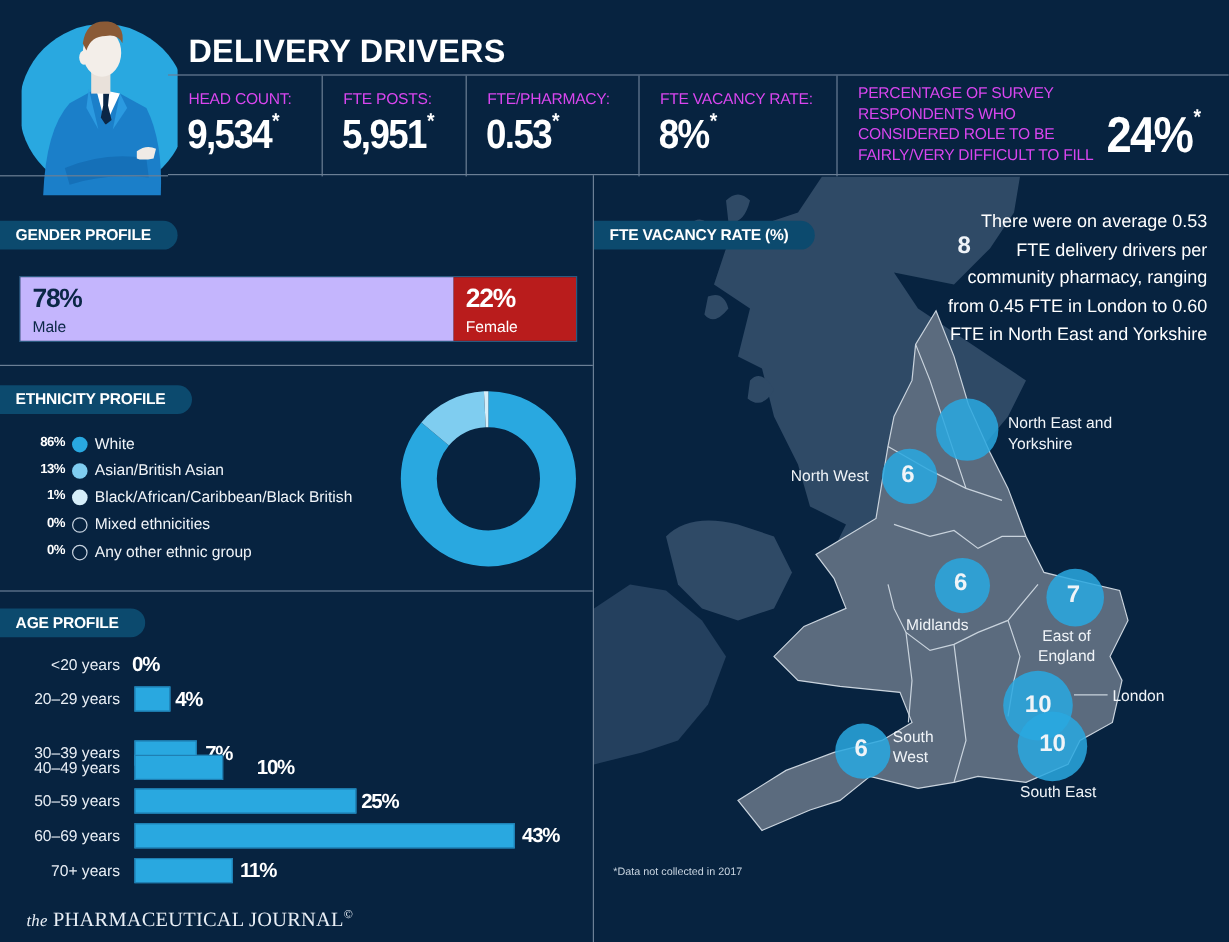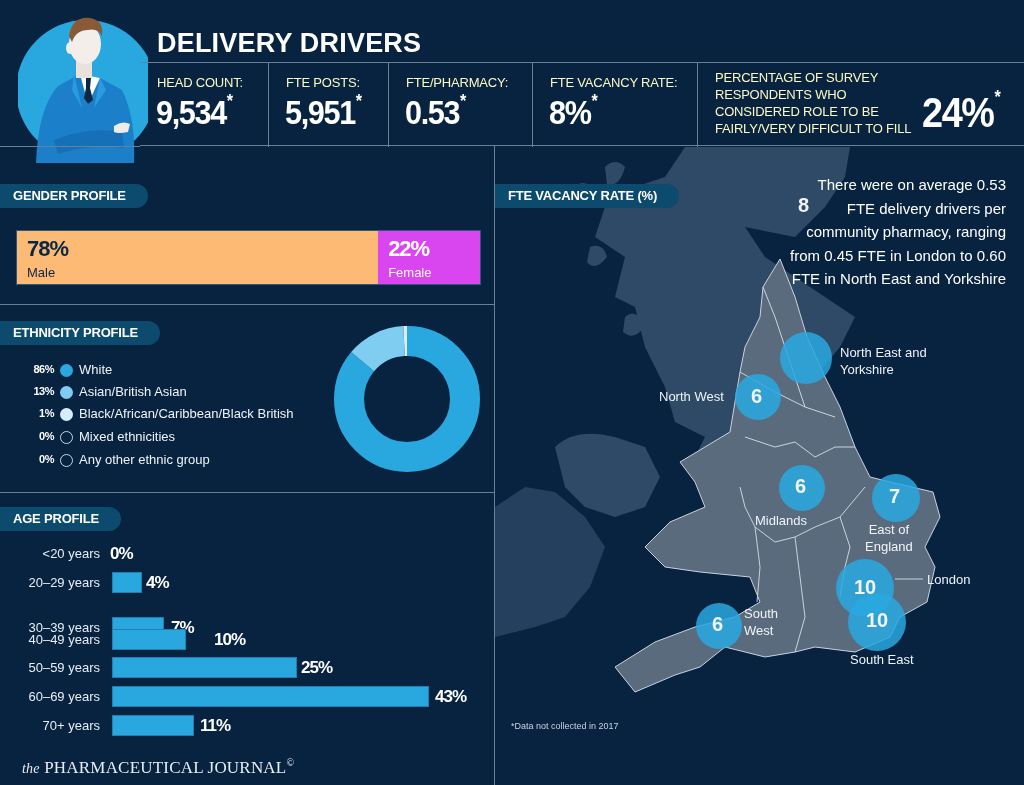--- a/index.html
+++ b/index.html
@@ -6,37 +6,37 @@
     html, body { width: 1024px; height: 785px; background: #072340; overflow: hidden; }
     body { position: relative; font-family: "Liberation Sans", "DejaVu Sans", sans-serif; color: #ffffff; }
     .abs { position: absolute; }
 
     
     .avatar { left: 18px; top: 8px; width: 130px; height: 155px; }
     .title { left: 157px; top: 28px; font-size: 27px; font-weight: 700; letter-spacing: 0.2px; }
     .stats-row { left: 140px; top: 62px; width: 884px; height: 84px; border-top: 1px solid #6b7f95; border-bottom: 1px solid #6b7f95; }
     .stat { position: absolute; top: 0; height: 84px; border-left: 1px solid #6b7f95; }
     .stat:first-child { border-left: none; }
-    .stat .lbl { position: absolute; left: 17px; top: 12px; font-size: 13px; color: #fef9c3; letter-spacing: -0.2px; }
+    .stat .lbl { position: absolute; left: 17px; top: 12px; font-size: 13px; color: #d946ef; letter-spacing: -0.2px; }
     .stat .val { position: absolute; left: 16px; top: 30px; font-size: 34px; font-weight: 700; letter-spacing: -1.5px; transform: scaleX(0.9); transform-origin: left; }
     .stat .val sup { font-size: 18px; vertical-align: top; position: relative; top: -2px; margin-left: 1px; }
     .stat.survey .lbl { width: 200px; top: 6px; line-height: 17px; }
     .stat.survey .val { left: 224px; top: 26px; font-size: 42px; }
 
     
     .vdiv { left: 494px; top: 146px; width: 1px; height: 639px; background: #6b7f95; }
     .hdiv { left: 0; width: 494px; height: 1px; background: #6b7f95; }
 
     
     .pill { background: #0c4a6e; color: #fff; font-size: 13px; font-weight: 700; height: 24px; line-height: 24px; padding: 0 22px 0 13px; border-radius: 0 12px 12px 0; letter-spacing: -0.2px; }
 
     
     .gender-bar { left: 16px; top: 230px; width: 465px; height: 55px; border: 1px solid #2b5a80; display: flex; }
-    .g-male { background: #fdba74; color: #0b2746; position: relative; }
-    .g-female { background: #d946ef; color: #fff; position: relative; }
+    .g-male { background: #c4b5fd; color: #0b2746; position: relative; }
+    .g-female { background: #b91c1c; color: #fff; position: relative; }
     .g-pct { position: absolute; left: 10px; top: 5px; font-size: 22px; font-weight: 700; letter-spacing: -1px; }
     .g-lbl { position: absolute; left: 10px; top: 34px; font-size: 13px; }
 
     
     .eth-list { left: 0; top: 360px; }
     .eth-row { position: absolute; left: 0; height: 22px; width: 330px; white-space: nowrap; }
     .eth-pct { position: absolute; right: 276px; top: 3px; font-size: 11px; font-weight: 700; letter-spacing: -0.5px; text-align: right; }
     .eth-dot { position: absolute; left: 60px; top: 4px; width: 13px; height: 13px; border-radius: 50%; }
     .eth-lbl { position: absolute; left: 79px; top: 2px; font-size: 13px; color: #f0f4f8; }
     .donut { left: 333px; top: 325px; width: 148px; height: 148px; }

